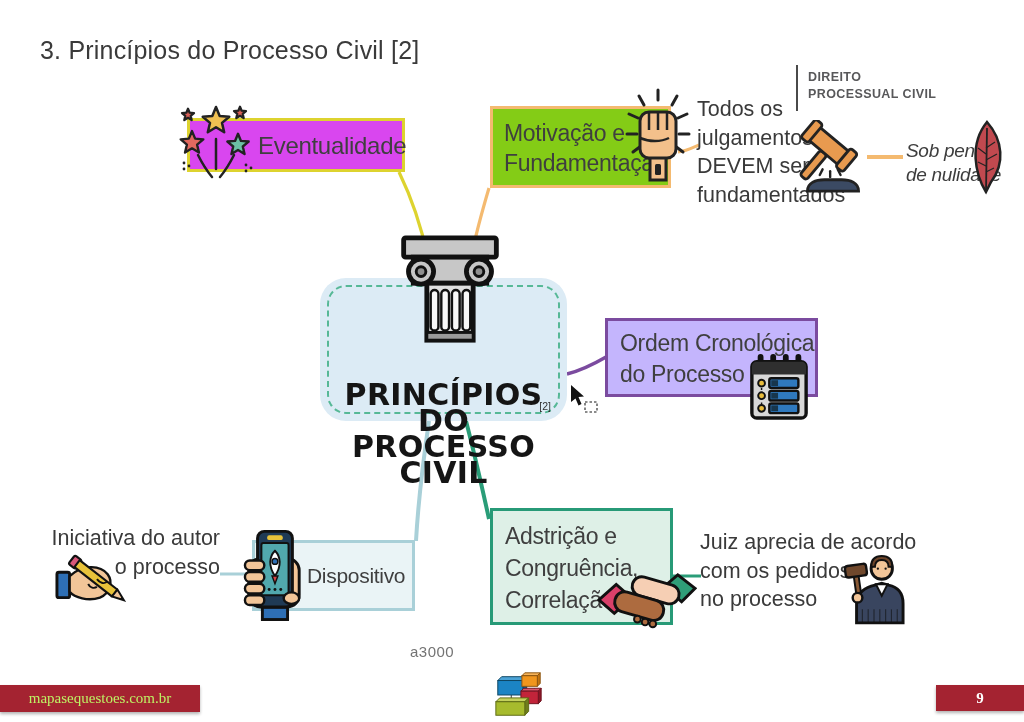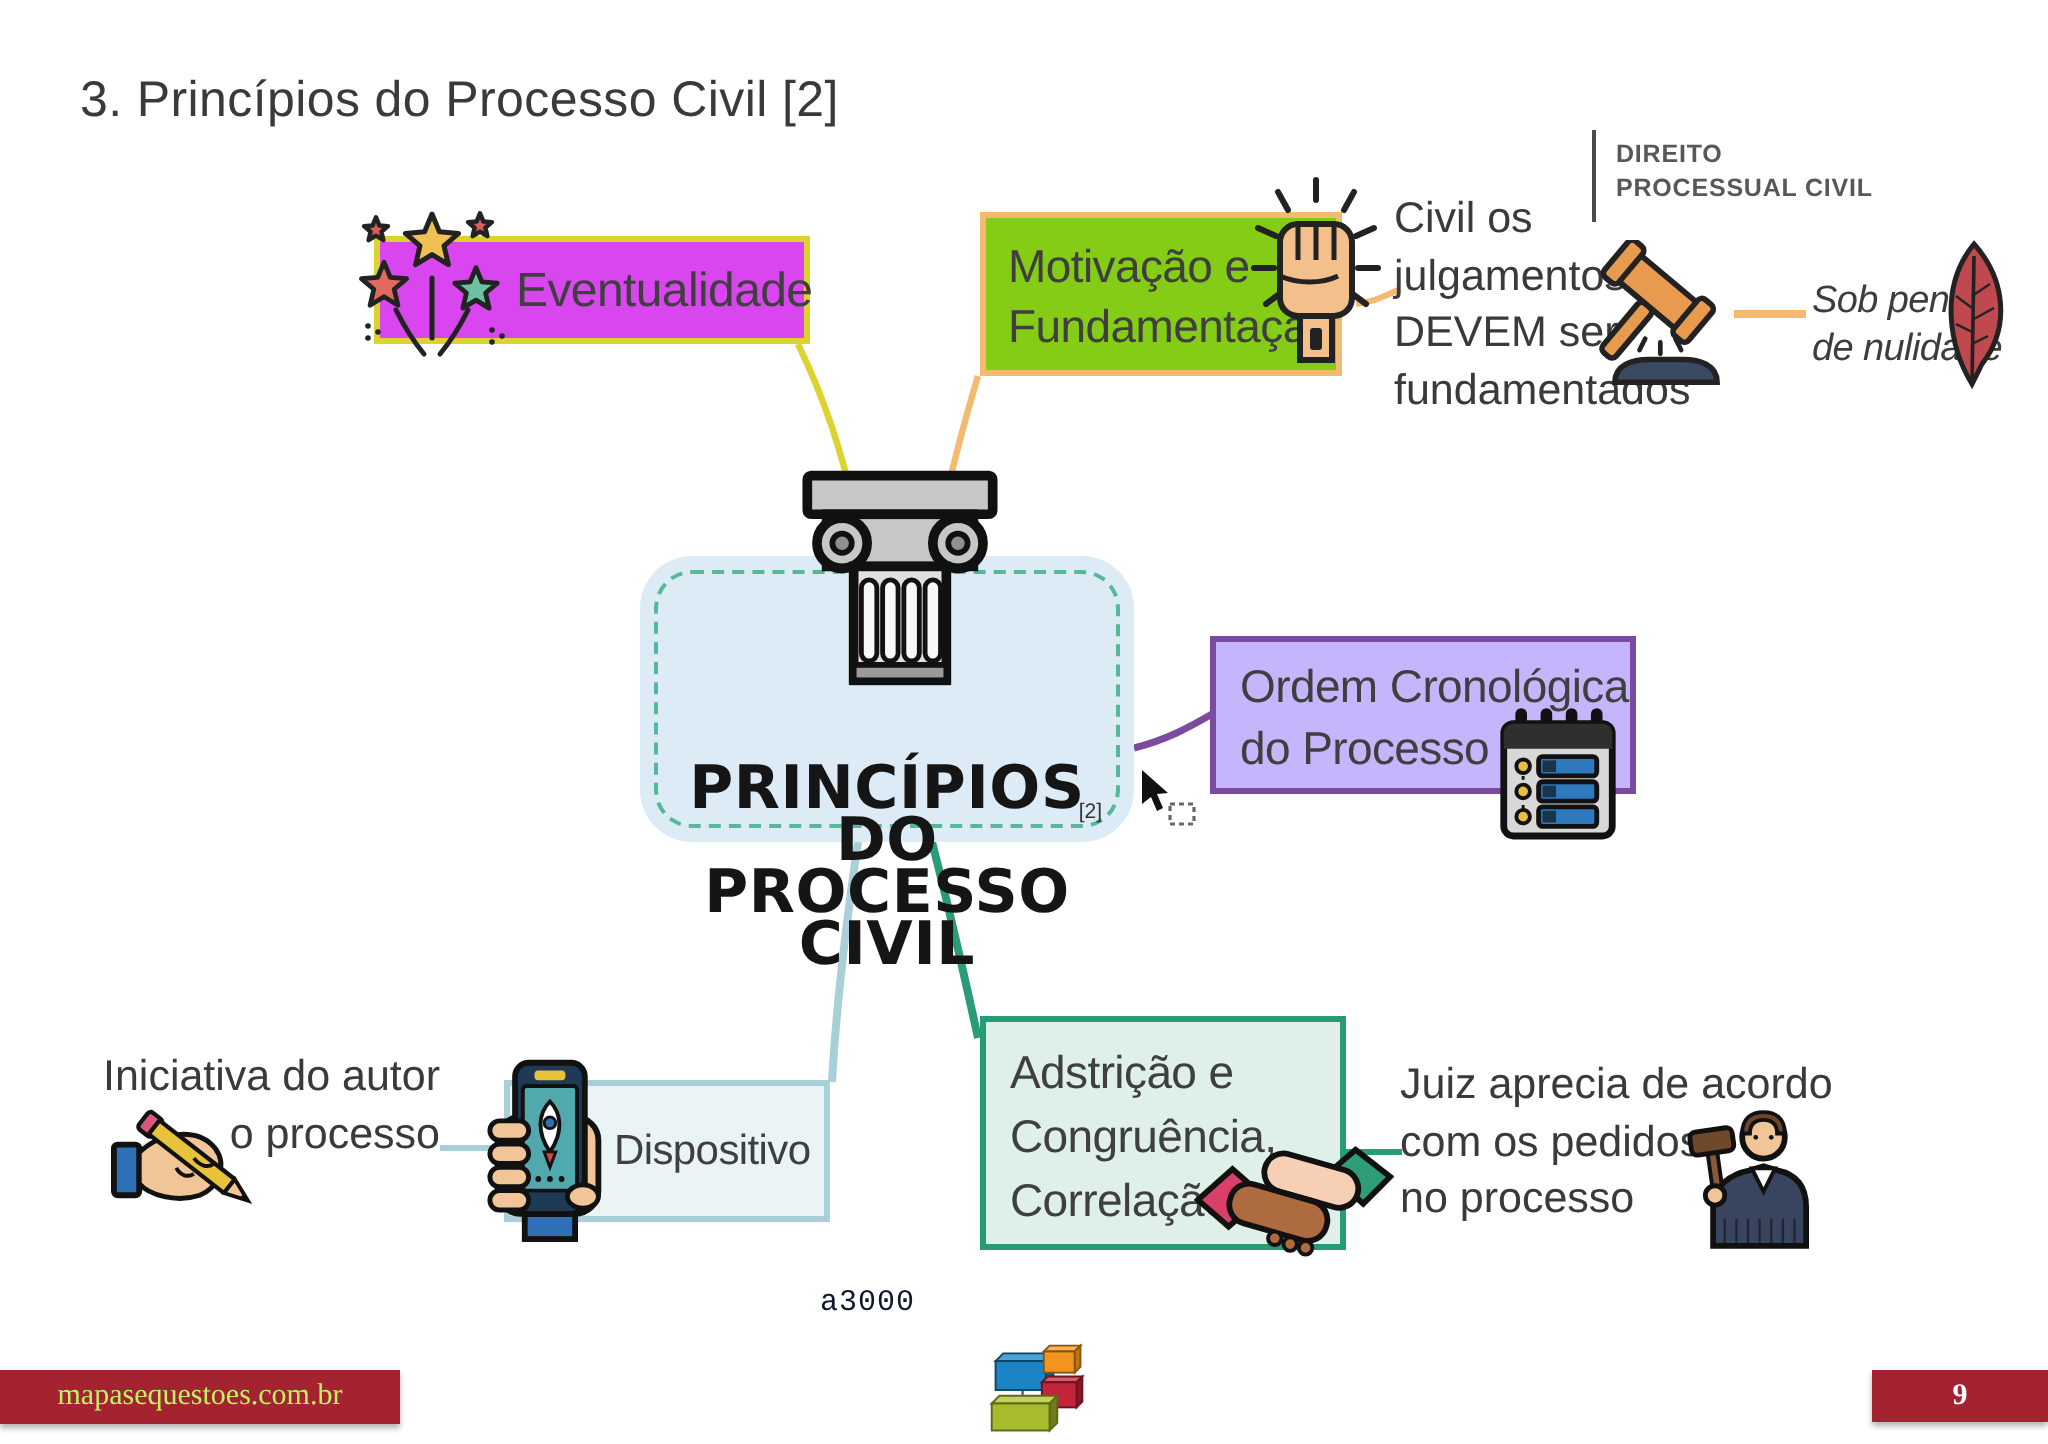--- a/index.html
+++ b/index.html
@@ -60,21 +60,21 @@
   .t-julgamentos{ left:697px; top:95px; }
   .t-sobpena{ left:906px; top:139px; font-size:19px; line-height:24px; font-style:italic;
     letter-spacing:-0.3px; color:#3d3d3d; }
   .t-iniciativa{ left:38px; top:524px; width:182px; text-align:right; }
   .t-juiz{ left:700px; top:528px; }
 
   .icon{ z-index:3; }
   .cursor{ z-index:6; }
 
   
-  .watermark{ left:410px; top:643px; font-size:15px; color:#0f172a; z-index:3; letter-spacing:.5px;font-family:Liberation Mono, monospace;}
+  .watermark{ left:410px; top:643px; font-size:15px; color:#737373; z-index:3; letter-spacing:.5px;}
   .site-bar{ left:0; top:685px; width:200px; height:27px; background:#a42331; z-index:4;
     color:#bef264; font-family:"Liberation Serif", serif; font-size:15px; text-align:center;
     line-height:27px; box-shadow:0 2px 3px rgba(0,0,0,.3); }
   .page-num{ left:936px; top:685px; width:88px; height:26px; background:#a42331; z-index:4;
     color:#fff; font-family:"Liberation Serif", serif; font-weight:bold; font-size:15px;
     text-align:center; line-height:26px; box-shadow:0 2px 3px rgba(0,0,0,.3); }
 </style>
 </head>
 <body>
 
@@ -168,21 +168,21 @@
         <path d="M60,66 L52,60"></path>
     </g>
     <rect x="27" y="70" width="16" height="24" fill="#f3c08b" stroke="#222" stroke-width="3"></rect>
     <rect x="17" y="26" width="36" height="46" rx="9" fill="#f3c08b" stroke="#222" stroke-width="3"></rect>
     <path d="M26,26 L26,44 M35,26 L35,44 M44,26 L44,44" stroke="#222" stroke-width="2.5"></path>
     <path d="M17,52 C26,56 38,56 46,52" stroke="#222" stroke-width="2.5" fill="none"></path>
     <rect x="32" y="78" width="6" height="11" rx="1.5" fill="#222"></rect>
   </svg>
 
   <div class="abs annot t-julgamentos">
-    <span class="ln">Civil os</span>
+    <span class="ln">Todos os</span>
     <span class="ln">julgamentos</span>
     <span class="ln">DEVEM ser</span>
     <span class="ln">fundamentados</span>
   </div>
   <svg class="abs icon" style="left:798px; top:120px;" width="70" height="76" viewBox="0 0 74 76">
     <g transform="rotate(40 32 26)">
       <rect x="28" y="34" width="9" height="34" rx="3" fill="#e89a4f" stroke="#222" stroke-width="3"></rect>
       <rect x="8" y="16" width="48" height="18" rx="5" fill="#e89a4f" stroke="#222" stroke-width="3"></rect>
       <rect x="3" y="12" width="10" height="25" rx="3" fill="#e89a4f" stroke="#222" stroke-width="3"></rect>
       <rect x="51" y="12" width="10" height="25" rx="3" fill="#e89a4f" stroke="#222" stroke-width="3"></rect>

